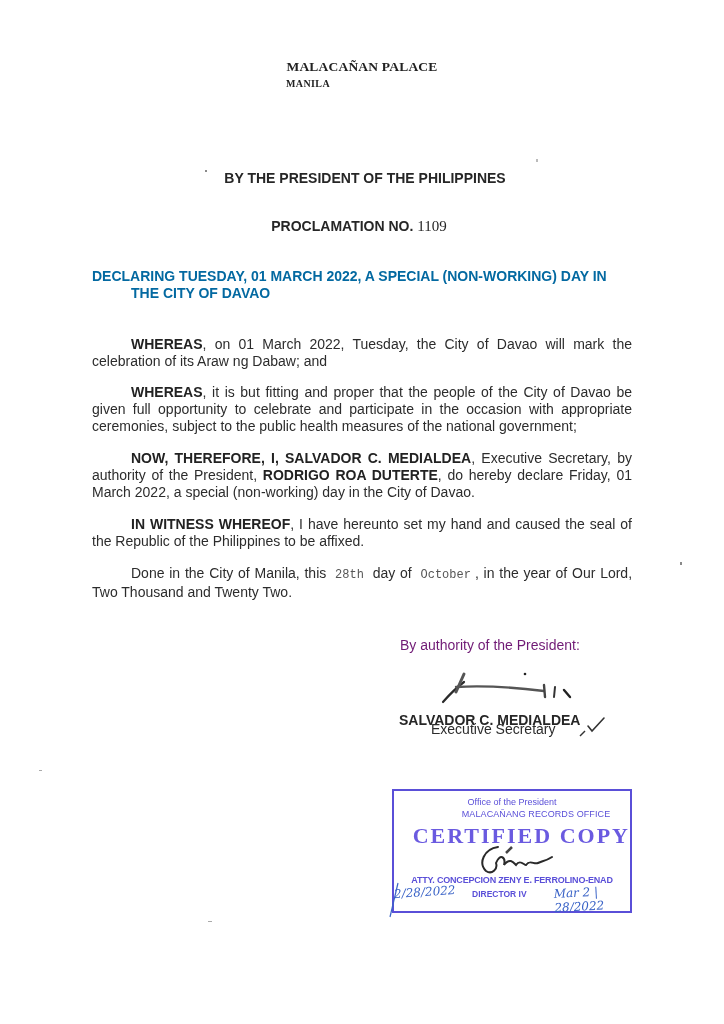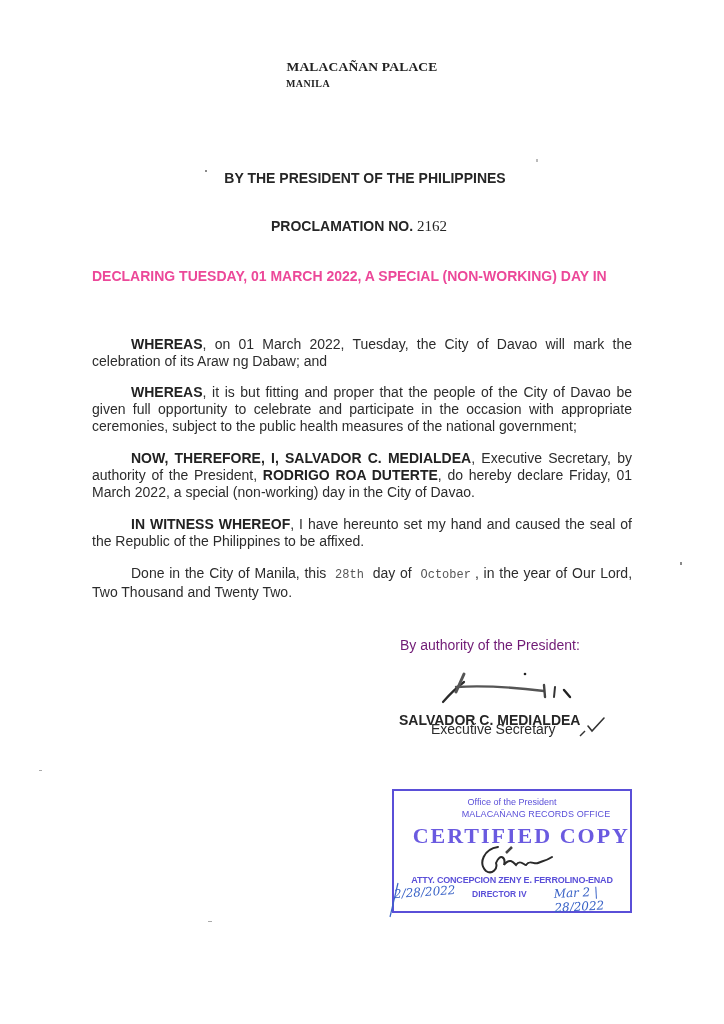--- a/index.html
+++ b/index.html
@@ -7,21 +7,21 @@
     .abs { position: absolute; }
     .serif-b { font-family: "Liberation Serif", "DejaVu Serif", serif; font-weight: bold; }
     .sans { font-family: "Liberation Sans", "DejaVu Sans", sans-serif; }
     .b { font-weight: bold; }
     .center { text-align: center; }
     #hdr1 { top: 59px; left: 0; width: 724px; font-size: 13.5px; letter-spacing: 0.2px; color: #222; }
     #hdr2 { top: 78px; left: 0; width: 616px; font-size: 10px; letter-spacing: 0.4px; color: #222; }
     #by-pres { top: 170px; left: 0; width: 730px; font-size: 14px; color: #262626; }
     #procl { top: 218px; left: 0; width: 718px; font-size: 14px; color: #262626; }
     #procl .num { font-family: "Liberation Serif", "DejaVu Serif", serif; font-weight: normal; font-size: 15px; }
-    #title { top: 268px; left: 92px; width: 545px; font-size: 14px; line-height: 17px; color: #ec4899; }
+    #title { top: 268px; left: 92px; width: 545px; font-size: 14px; line-height: 17px; color: #0369a1; }
     #title .l2 { display: block; padding-left: 39px; }
     .para { left: 92px; width: 540px; font-size: 14px; line-height: 17px; text-align: justify; text-align-last: left; color: #2c2c2c; }
     .para .ind { display: inline-block; width: 39px; }
     .para strong { color: #222; }
     #p1 { top: 336px; }
     #p2 { top: 384px; }
     #p3 { top: 450px; }
     #p4 { top: 516px; }
     #p5 { top: 565px; }
     .typed { font-family: "Liberation Mono", "DejaVu Sans Mono", monospace; font-size: 12px; color: #555; padding: 0 4px; }
@@ -40,25 +40,26 @@
   </style>
 </head>
 <body>
 
 <div id="hdr1" class="abs serif-b center">MALACAÑAN PALACE</div>
 <div id="hdr2" class="abs serif-b center">MANILA</div>
 
 <div id="by-pres" class="abs sans b center">BY THE PRESIDENT OF THE PHILIPPINES</div>
 <div id="procl" class="abs sans b center">
   <span>PROCLAMATION NO.</span>
-  <span class="num">2162</span>
+  <span class="num">1109</span>
 </div>
 
 <div id="title" class="abs sans b">
   <span>DECLARING TUESDAY, 01 MARCH 2022, A SPECIAL (NON-WORKING) DAY IN</span>
+  <span class="l2">THE CITY OF DAVAO</span>
 </div>
 
 <div id="p1" class="abs sans para"><span class="ind"></span><strong>WHEREAS</strong><span>, on 01 March 2022, Tuesday, the City of Davao will mark the celebration of its Araw ng Dabaw; and</span></div>
 
 <div id="p2" class="abs sans para"><span class="ind"></span><strong>WHEREAS</strong><span>, it is but fitting and proper that the people of the City of Davao be given full opportunity to celebrate and participate in the occasion with appropriate ceremonies, subject to the public health measures of the national government;</span></div>
 
 <div id="p3" class="abs sans para"><span class="ind"></span><strong>NOW, THEREFORE, I, SALVADOR C. MEDIALDEA</strong><span>, Executive Secretary, by authority of the President, </span><strong>RODRIGO ROA DUTERTE</strong><span>, do hereby declare Friday, 01 March 2022, a special (non-working) day in the City of Davao.</span></div>
 
 <div id="p4" class="abs sans para"><span class="ind"></span><strong>IN WITNESS WHEREOF</strong><span>, I have hereunto set my hand and caused the seal of the Republic of the Philippines to be affixed.</span></div>
 

